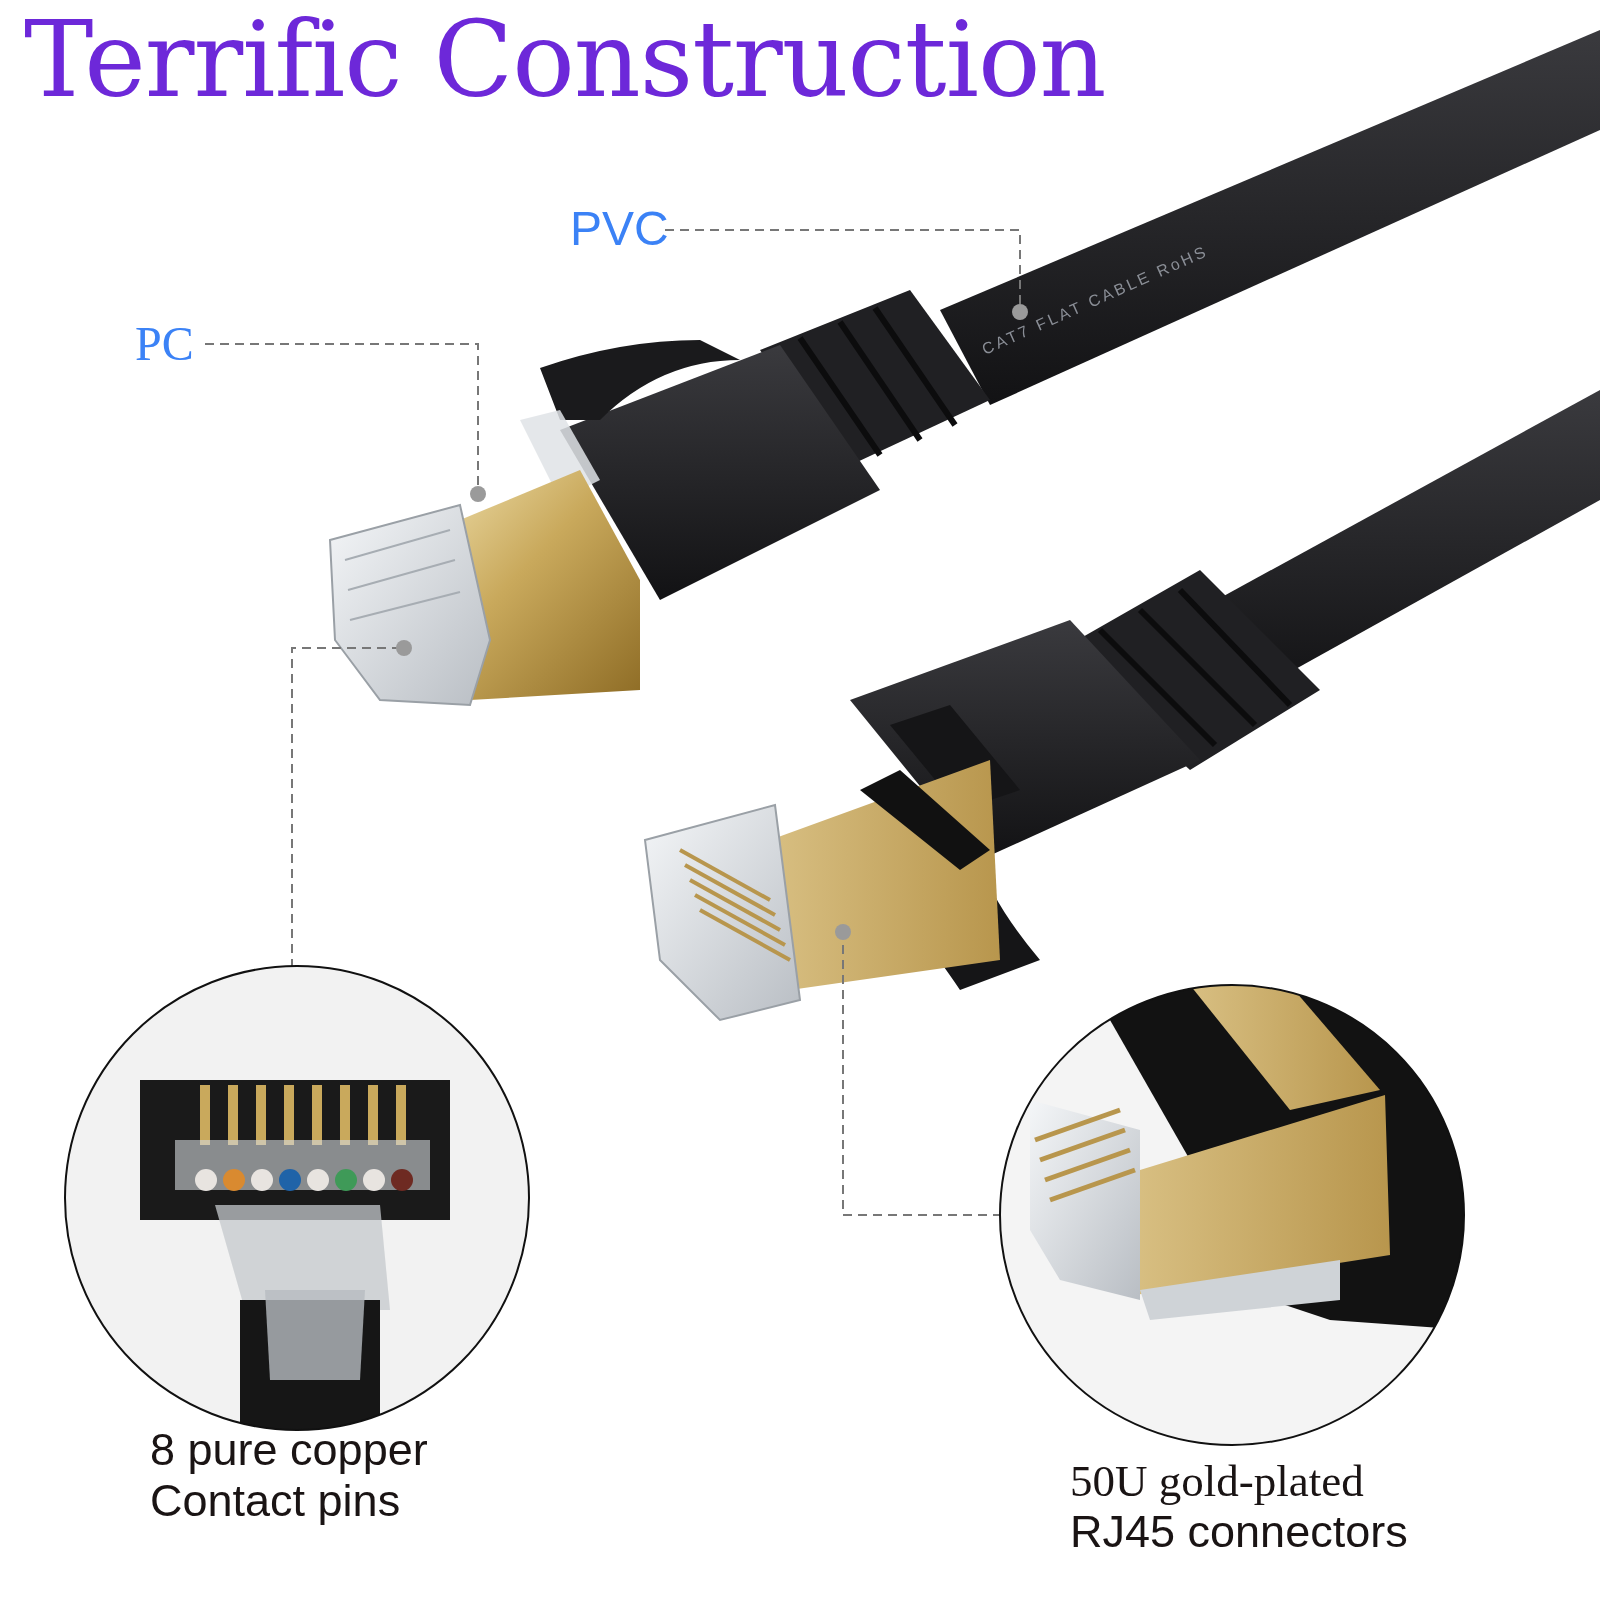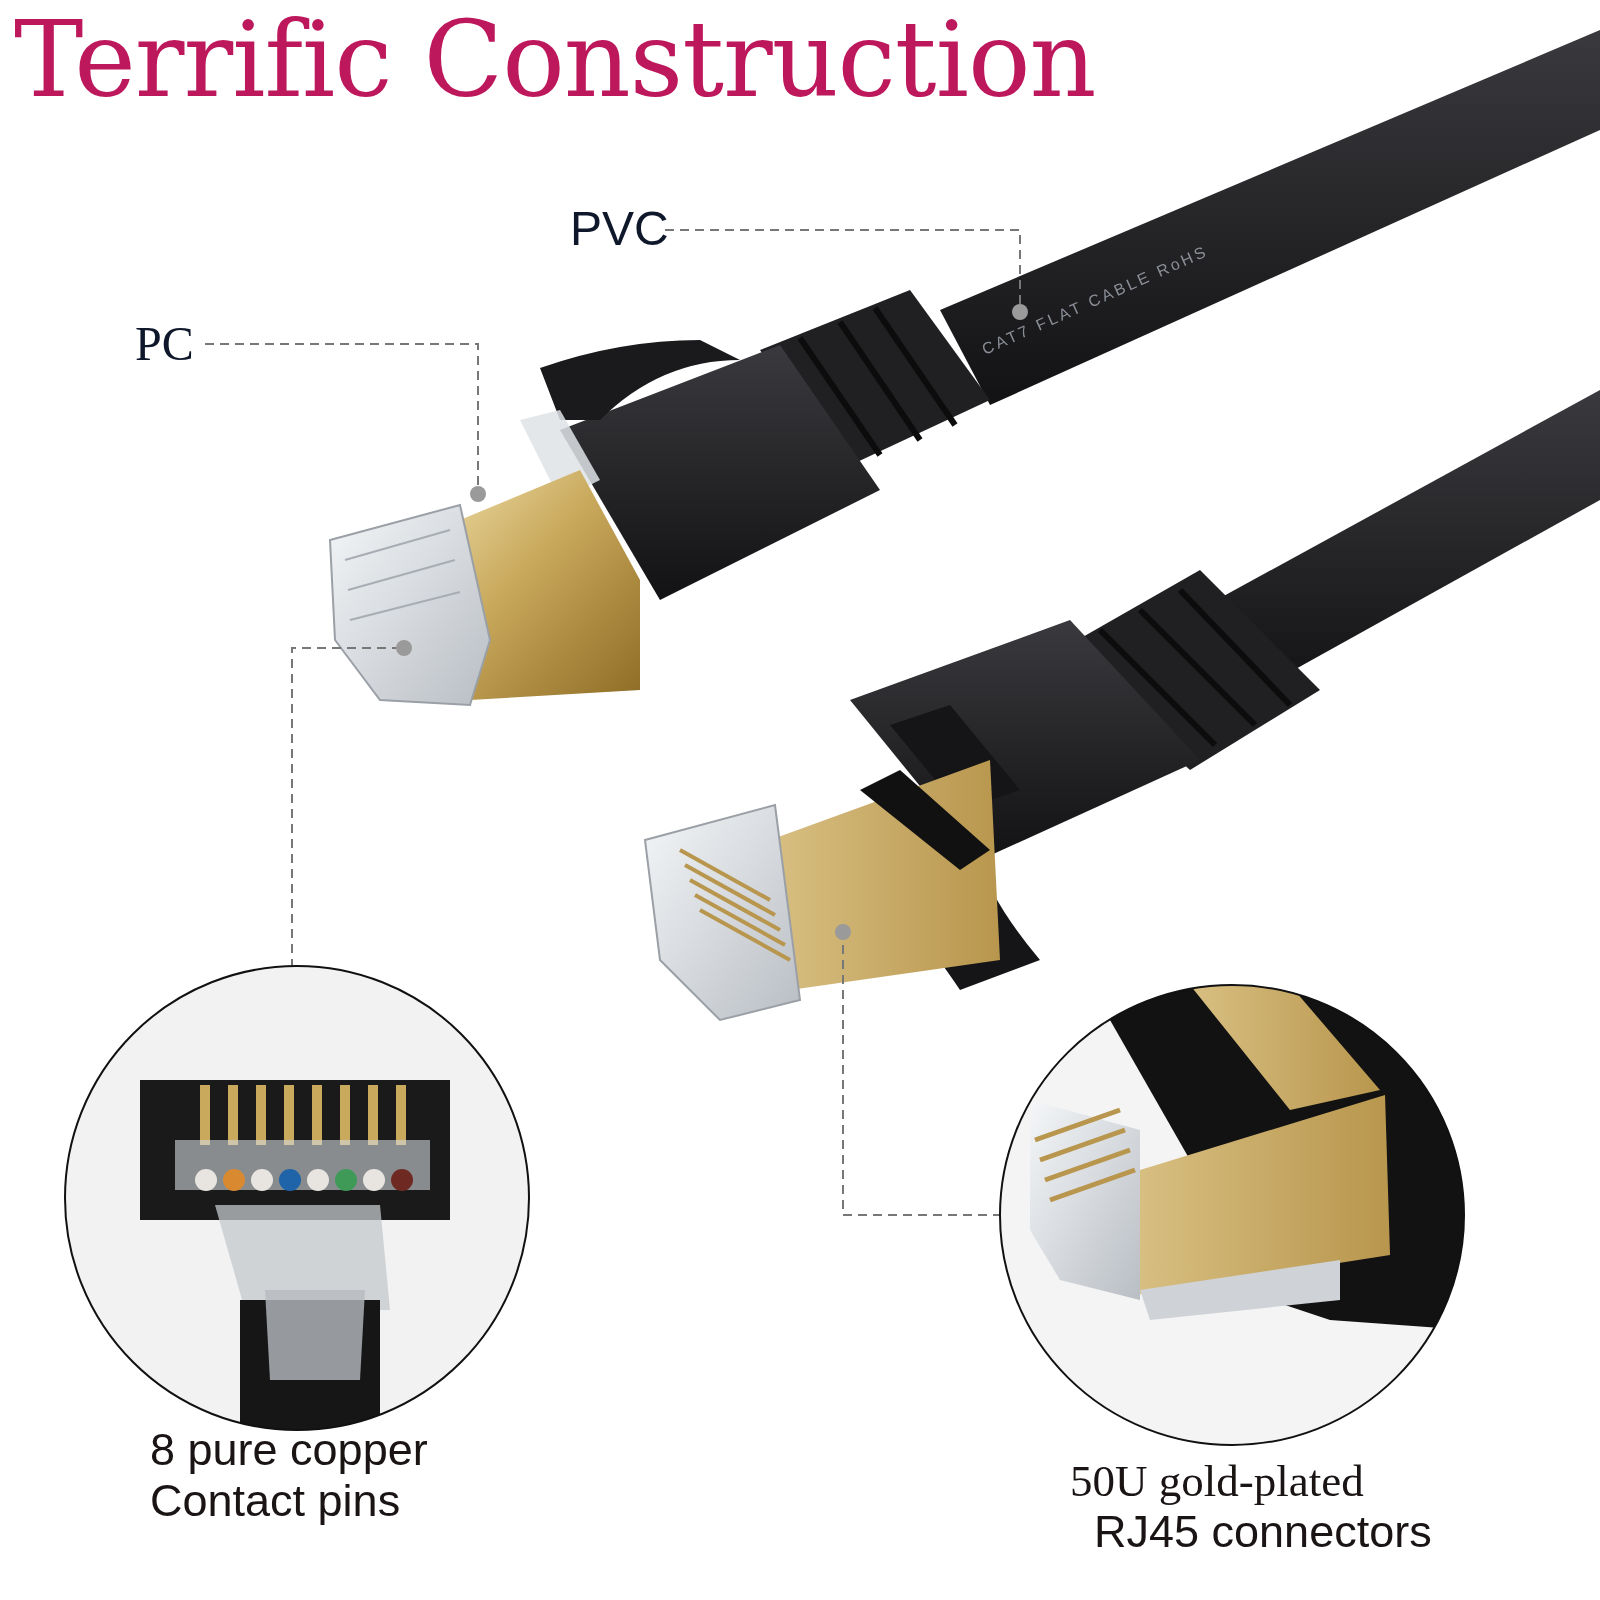--- a/index.html
+++ b/index.html
@@ -1,26 +1,26 @@
 <!DOCTYPE html>
 <html><head>
 <meta charset="utf-8">
 <style>
   html, body { margin: 0; padding: 0; background: #ffffff; }
   body { width: 1600px; height: 1600px; position: relative; overflow: hidden; }
   .title {
-    position: absolute; left: 14px; top: 0px;
+    position: absolute; left: 24px; top: 0px;
     font-family: "DejaVu Serif", "Liberation Serif", serif;
-    font-size: 104px; color: #be185d; letter-spacing: -1px;
+    font-size: 104px; color: #6d28d9; letter-spacing: -1px;
     line-height: 120px; font-weight: normal;
     white-space: nowrap;
   }
   .label {
     position: absolute; font-family: "Liberation Sans", "DejaVu Sans", sans-serif;
-    color: #0f172a; white-space: nowrap;
+    color: #3b82f6; white-space: nowrap;
   }
   .callout { font-size: 48px; line-height: 52px; }
   .caption { font-size: 45px; line-height: 50px; color: #1a1414; }
   svg.scene { position: absolute; left: 0; top: 0; }
 </style>
 </head>
 <body>
 
 <div class="title">Terrific Construction</div>
 
@@ -168,13 +168,13 @@
   </g>
 </svg>
 
 <div class="label callout" style="left:570px; top:203px;">PVC</div>
 <div class="label callout" style="left:135px; top:318px;font-family:Liberation Serif, serif;">PC</div>
 
 <div class="label caption" style="left:150px; top:1425px;">8 pure copper</div>
 <div class="label caption" style="left:150px; top:1476px;">Contact pins</div>
 
 <div class="label caption" style="left:1070px; top:1456px;font-family:Liberation Serif, serif;">50U gold-plated</div>
-<div class="label caption" style="left:1070px; top:1507px;margin-left:24px;">RJ45 connectors</div>
+<div class="label caption" style="left:1070px; top:1507px;">RJ45 connectors</div>
 
 </body></html>

